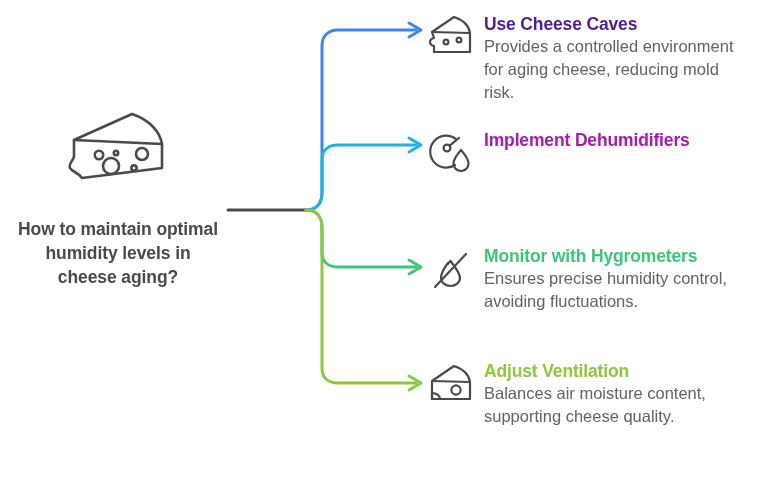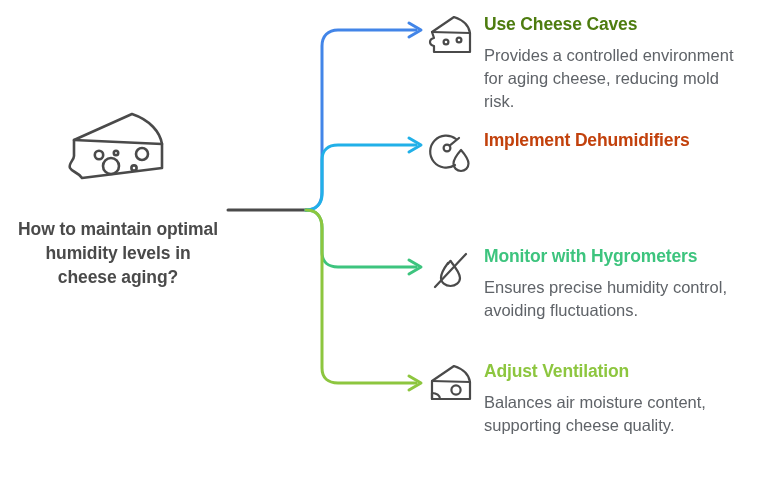--- a/index.html
+++ b/index.html
@@ -69,21 +69,20 @@
     margin-left: 56px;
   }
   .branch-title {
     font-size: 17.5px;
     font-weight: bold;
     line-height: 1.18;
     letter-spacing: -0.15px;
     white-space: nowrap;
   }
   .branch-desc {
-    margin-top: 9px;
     font-size: 16.5px;
     line-height: 1.42;
     color: #5f6368;
     max-width: 262px;
   }
 
   #branch-0 { top: 14px; }
   #branch-1 { top: 130px; }
   #branch-2 { top: 246px; }
   #branch-3 { top: 361px; }
@@ -130,37 +129,37 @@
     <span class="branch-icon">
       <svg viewBox="0 0 46 46" width="46" height="46" fill="none" stroke="#4a4a4a" stroke-width="2.2" stroke-linejoin="round" stroke-linecap="round">
         <path d="M4 18 L26 3 C35 6 41 12 42 19 L42 38 L6 38
                  L6 32 C6 32 2 31 2 28 C2 25 6 24 6 24 L4 18 Z"></path>
         <path d="M4 18 L42 19"></path>
         <circle cx="18" cy="28" r="2.4"></circle>
         <circle cx="31" cy="26" r="2.4"></circle>
       </svg>
     </span>
     <div class="branch-body">
-      <div class="branch-title" style="color:#4d7c0f">Use Cheese Caves</div>
+      <div class="branch-title" style="color:#4c1d95">Use Cheese Caves</div>
       <div class="branch-desc">Provides a controlled environment for aging cheese, reducing mold risk.</div>
     </div>
   </div>
 
   <div class="branch" id="branch-1">
     <span class="branch-icon">
       <svg viewBox="0 0 46 46" width="46" height="46" fill="none" stroke="#4a4a4a" stroke-width="2.2" stroke-linejoin="round" stroke-linecap="round">
         <path d="M28 9 A16 16 0 1 0 27 35"></path>
         <circle cx="19" cy="18" r="3.4"></circle>
         <path d="M21.6 15.6 L31 8"></path>
         <path d="M33 20 C33 20 25.5 28.5 25.5 33.6 C25.5 37.9 28.9 41 33 41
                  C37.1 41 40.5 37.9 40.5 33.6 C40.5 28.5 33 20 33 20 Z"></path>
       </svg>
     </span>
     <div class="branch-body">
-      <div class="branch-title" style="color:#c2410c">Implement Dehumidifiers</div>
+      <div class="branch-title" style="color:#a21caf">Implement Dehumidifiers</div>
     </div>
   </div>
 
   <div class="branch" id="branch-3">
     <span class="branch-icon">
       <svg viewBox="0 0 46 46" width="46" height="46" fill="none" stroke="#4a4a4a" stroke-width="2.2" stroke-linejoin="round" stroke-linecap="round">
         <path d="M4 20 L26 5 C35 8 41 14 42 21 L42 38 L4 38 Z"></path>
         <path d="M4 20 L42 21"></path>
         <circle cx="28" cy="29" r="4.6"></circle>
         <path d="M4 32 C8.5 32 12 34.6 12 38 L4 38 Z"></path>

